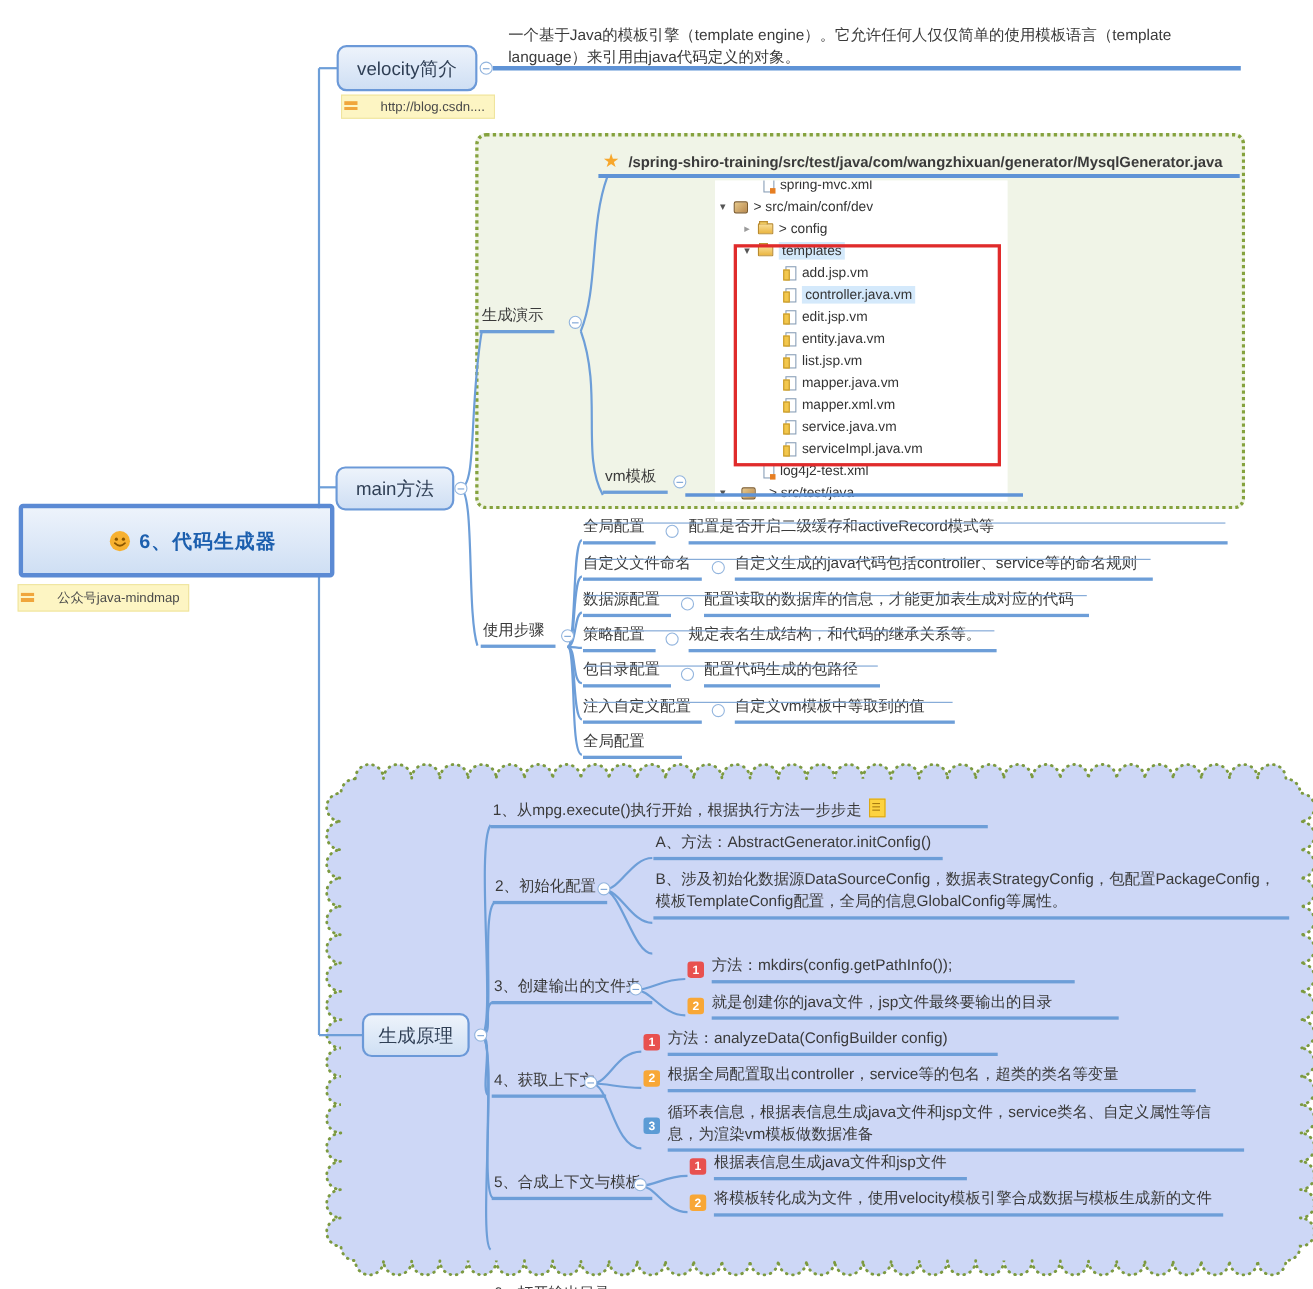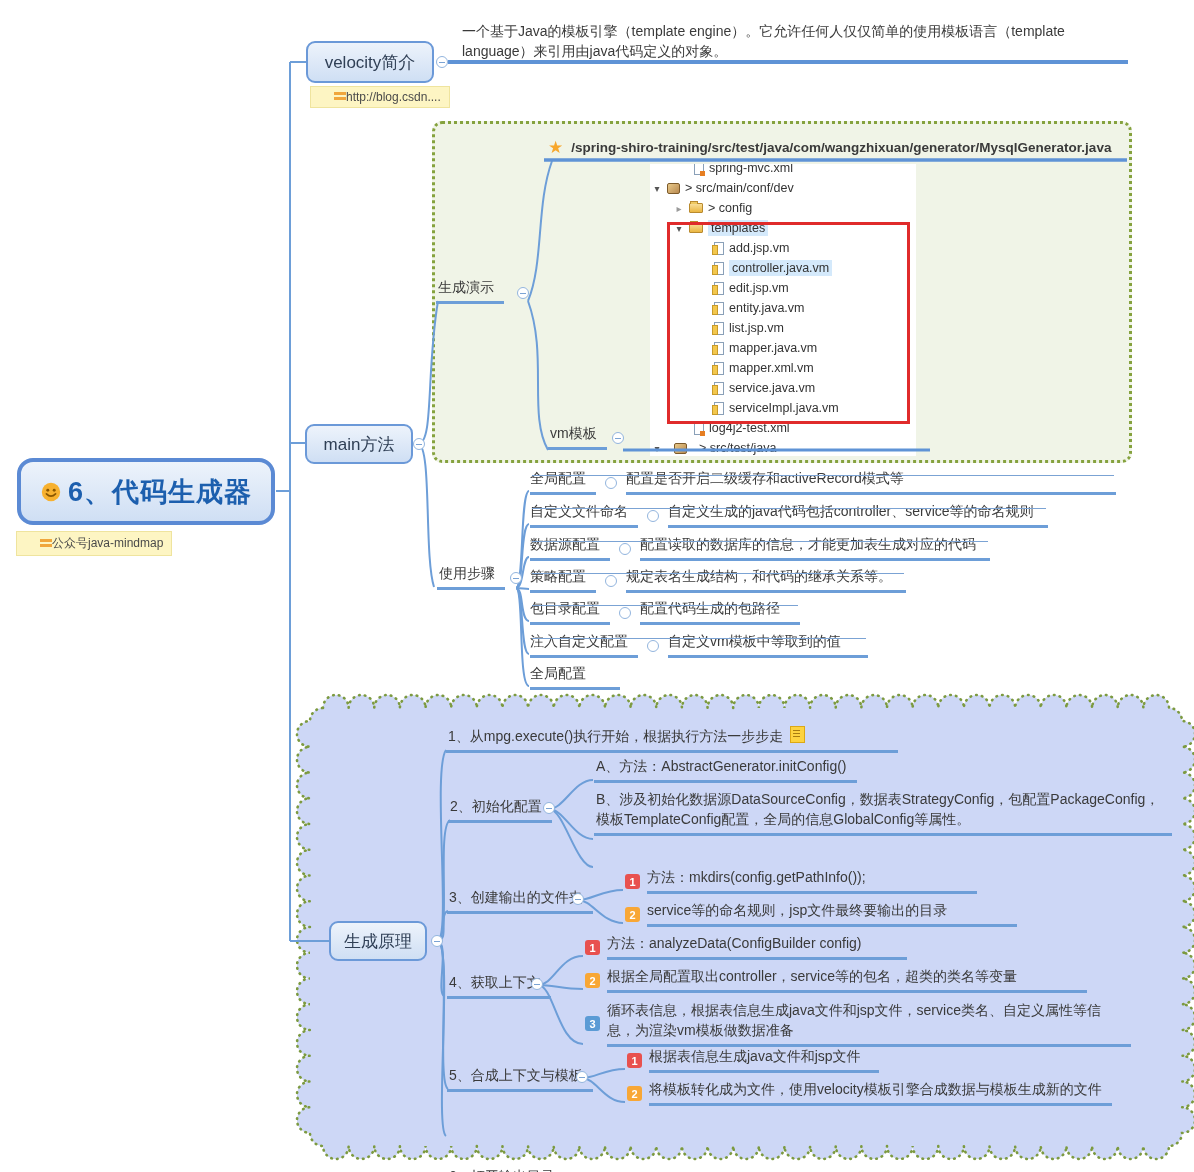--- a/index.html
+++ b/index.html
@@ -12,35 +12,35 @@
              background:#ffffff;overflow:hidden;z-index:1;}
   svg.wires{position:absolute;left:0;top:0;z-index:2;pointer-events:none;}
   .lay{position:absolute;z-index:3;}
   .redbox{position:absolute;left:667px;top:222px;width:237px;height:196px;
           border:3px solid #e02b2b;z-index:4;}
   
   .node{position:absolute;display:flex;align-items:center;justify-content:center;gap:6px;
         border:2px solid #6b99d8;border-radius:9px;
         background:linear-gradient(180deg,#edf3fb,#cfdff4);
         color:#2f3f55;font-size:17px;z-index:3;}
-  .node.root{border-width:4px;border-radius:16px;border-color:#5b8ad4;
-             font-size:27px;font-weight:bold;color:#1c5fae;letter-spacing:1px;}
+  .node.root{border-width:4px;border-radius:4px;border-color:#5b8ad4;
+             font-size:18px;font-weight:bold;color:#1c5fae;letter-spacing:1px;padding-left:29px;}
   
   .t{display:inline-block;font-size:14px;color:#3a3a3a;
      border-bottom:3px solid #6d9ed8;padding:0 10px 4px 2px;white-space:nowrap;}
   .t.nounder{border-bottom:none;}
   .wrapt{white-space:normal;line-height:20px;}
   
   .minus{width:12px;height:12px;border:1px solid #93b5de;border-radius:50%;
          background:#fff;position:absolute;z-index:3;box-sizing:border-box;}
   .minus::after{content:"";position:absolute;left:2px;right:2px;top:4.5px;height:1px;background:#7ba3d4;}
   .minus.inline{position:static;display:inline-block;flex-shrink:0;margin:0 9px;vertical-align:middle;}
   
-  .ylabel{position:absolute;display:flex;align-items:center;gap:0;
-          background:#fdf5c3;border:1px solid #efe49e;padding:3px 8px 3px 23px;
+  .ylabel{position:absolute;display:flex;align-items:center;gap:21px;
+          background:#fdf5c3;border:1px solid #efe49e;padding:3px 8px 3px 2px;
           font-size:12px;color:#4a4a4a;z-index:3;white-space:nowrap;}
   .nlines{width:12px;height:10px;flex-shrink:0;
           background:linear-gradient(#f0a63c 0 3px,rgba(0,0,0,0) 3px 5px,#f0a63c 5px 8px,rgba(0,0,0,0) 8px);}
   
   .noteicon{display:inline-block;width:13px;height:15px;background:#fdd340;
             border:1px solid #dca815;margin-left:7px;vertical-align:-2px;position:relative;}
   .noteicon::after{content:"";position:absolute;left:2px;top:3px;width:7px;height:1px;
                    background:#a87c10;box-shadow:0 3px 0 #a87c10,0 6px 0 #a87c10;}
   .star{color:#f7a72c;font-size:17px;margin-right:8px;}
   
@@ -297,21 +297,21 @@
   <div class="lay" style="left:447px;top:888px;">
     <span class="t">3、创建输出的文件夹</span>
   </div>
   <span class="minus" style="left:572px;top:893px;"></span>
   <div class="num-row" style="left:625px;top:869px;">
     <span class="badge b-red">1</span>
     <span class="t" style="min-width:320px;">方法：mkdirs(config.getPathInfo());</span>
   </div>
   <div class="num-row" style="left:625px;top:902px;">
     <span class="badge b-orange">2</span>
-    <span class="t" style="min-width:360px;">service等的命名规则，jsp文件最终要输出的目录</span>
+    <span class="t" style="min-width:360px;">就是创建你的java文件，jsp文件最终要输出的目录</span>
   </div>
 
   <div class="lay" style="left:447px;top:973px;">
     <span class="t">4、获取上下文</span>
   </div>
   <span class="minus" style="left:531px;top:978px;"></span>
   <div class="num-row" style="left:585px;top:935px;">
     <span class="badge b-red">1</span>
     <span class="t" style="min-width:290px;">方法：analyzeData(ConfigBuilder config)</span>
   </div>

